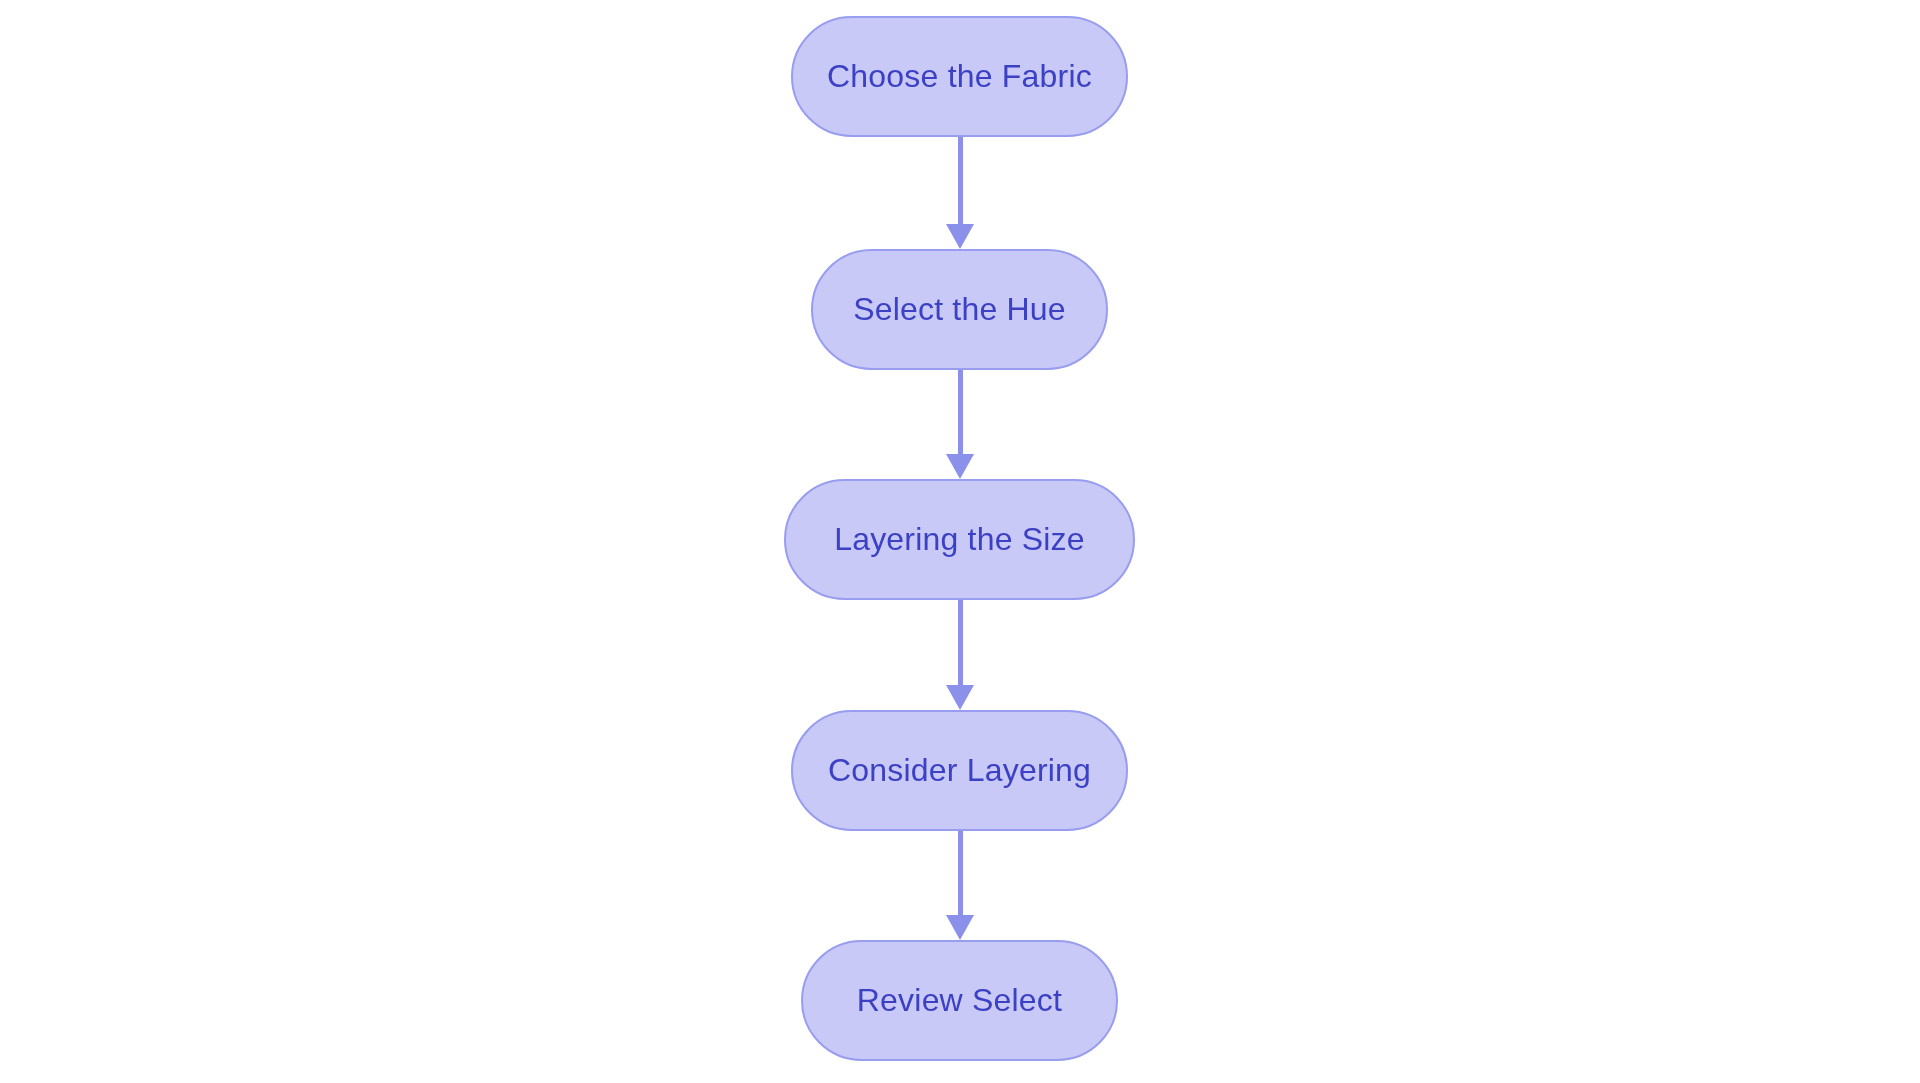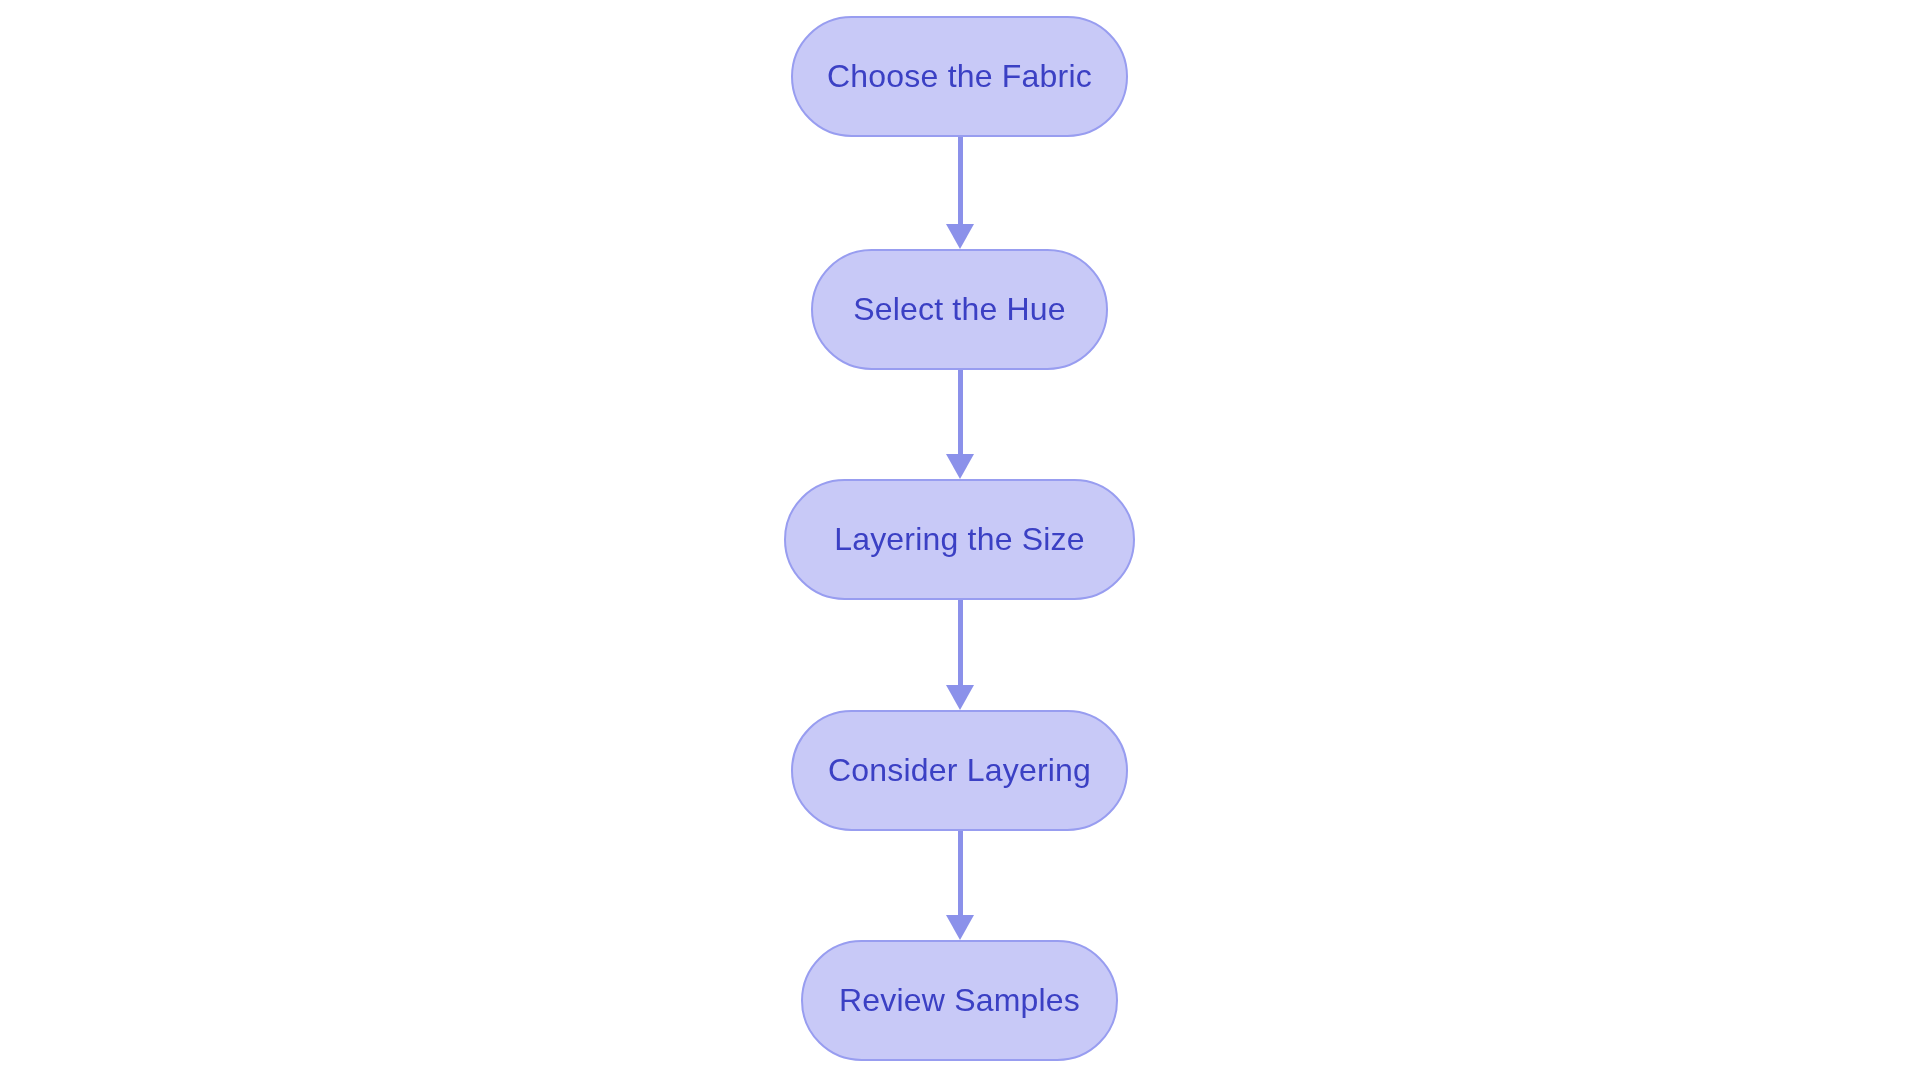--- a/index.html
+++ b/index.html
@@ -99,16 +99,16 @@
   <div class="node node-4">
     <span class="node-label">Consider Layering</span>
   </div>
 
   <div class="arrow arrow-4">
     <div class="arrow-line"></div>
     <div class="arrow-head"></div>
   </div>
 
   <div class="node node-5">
-    <span class="node-label">Review Samples</span>
+    <span class="node-label">Review Select</span>
   </div>
 
 </div>
 
 </body></html>

